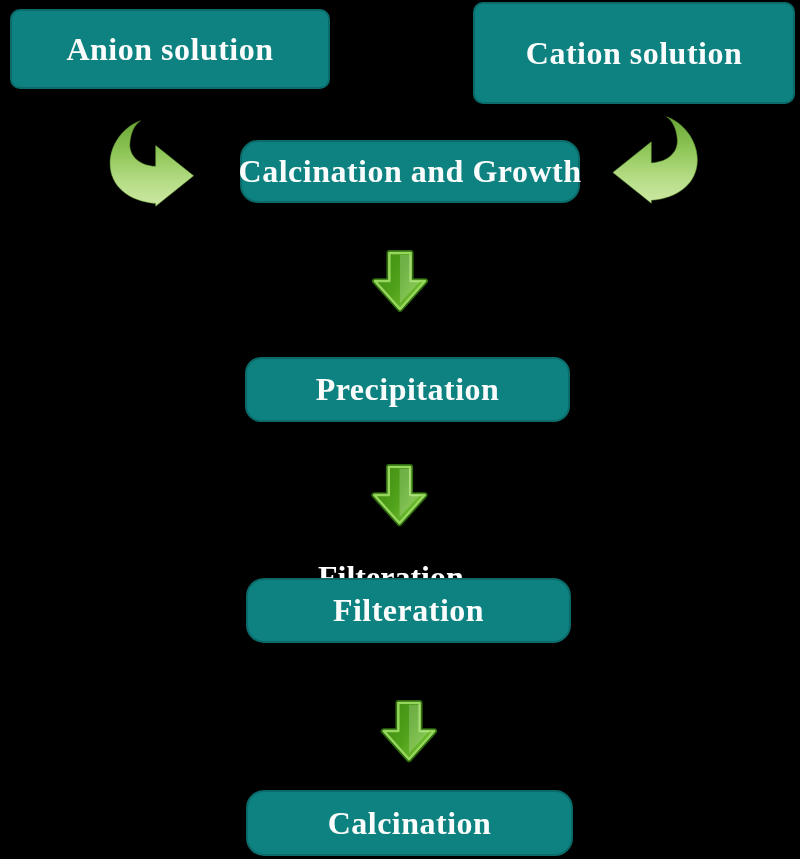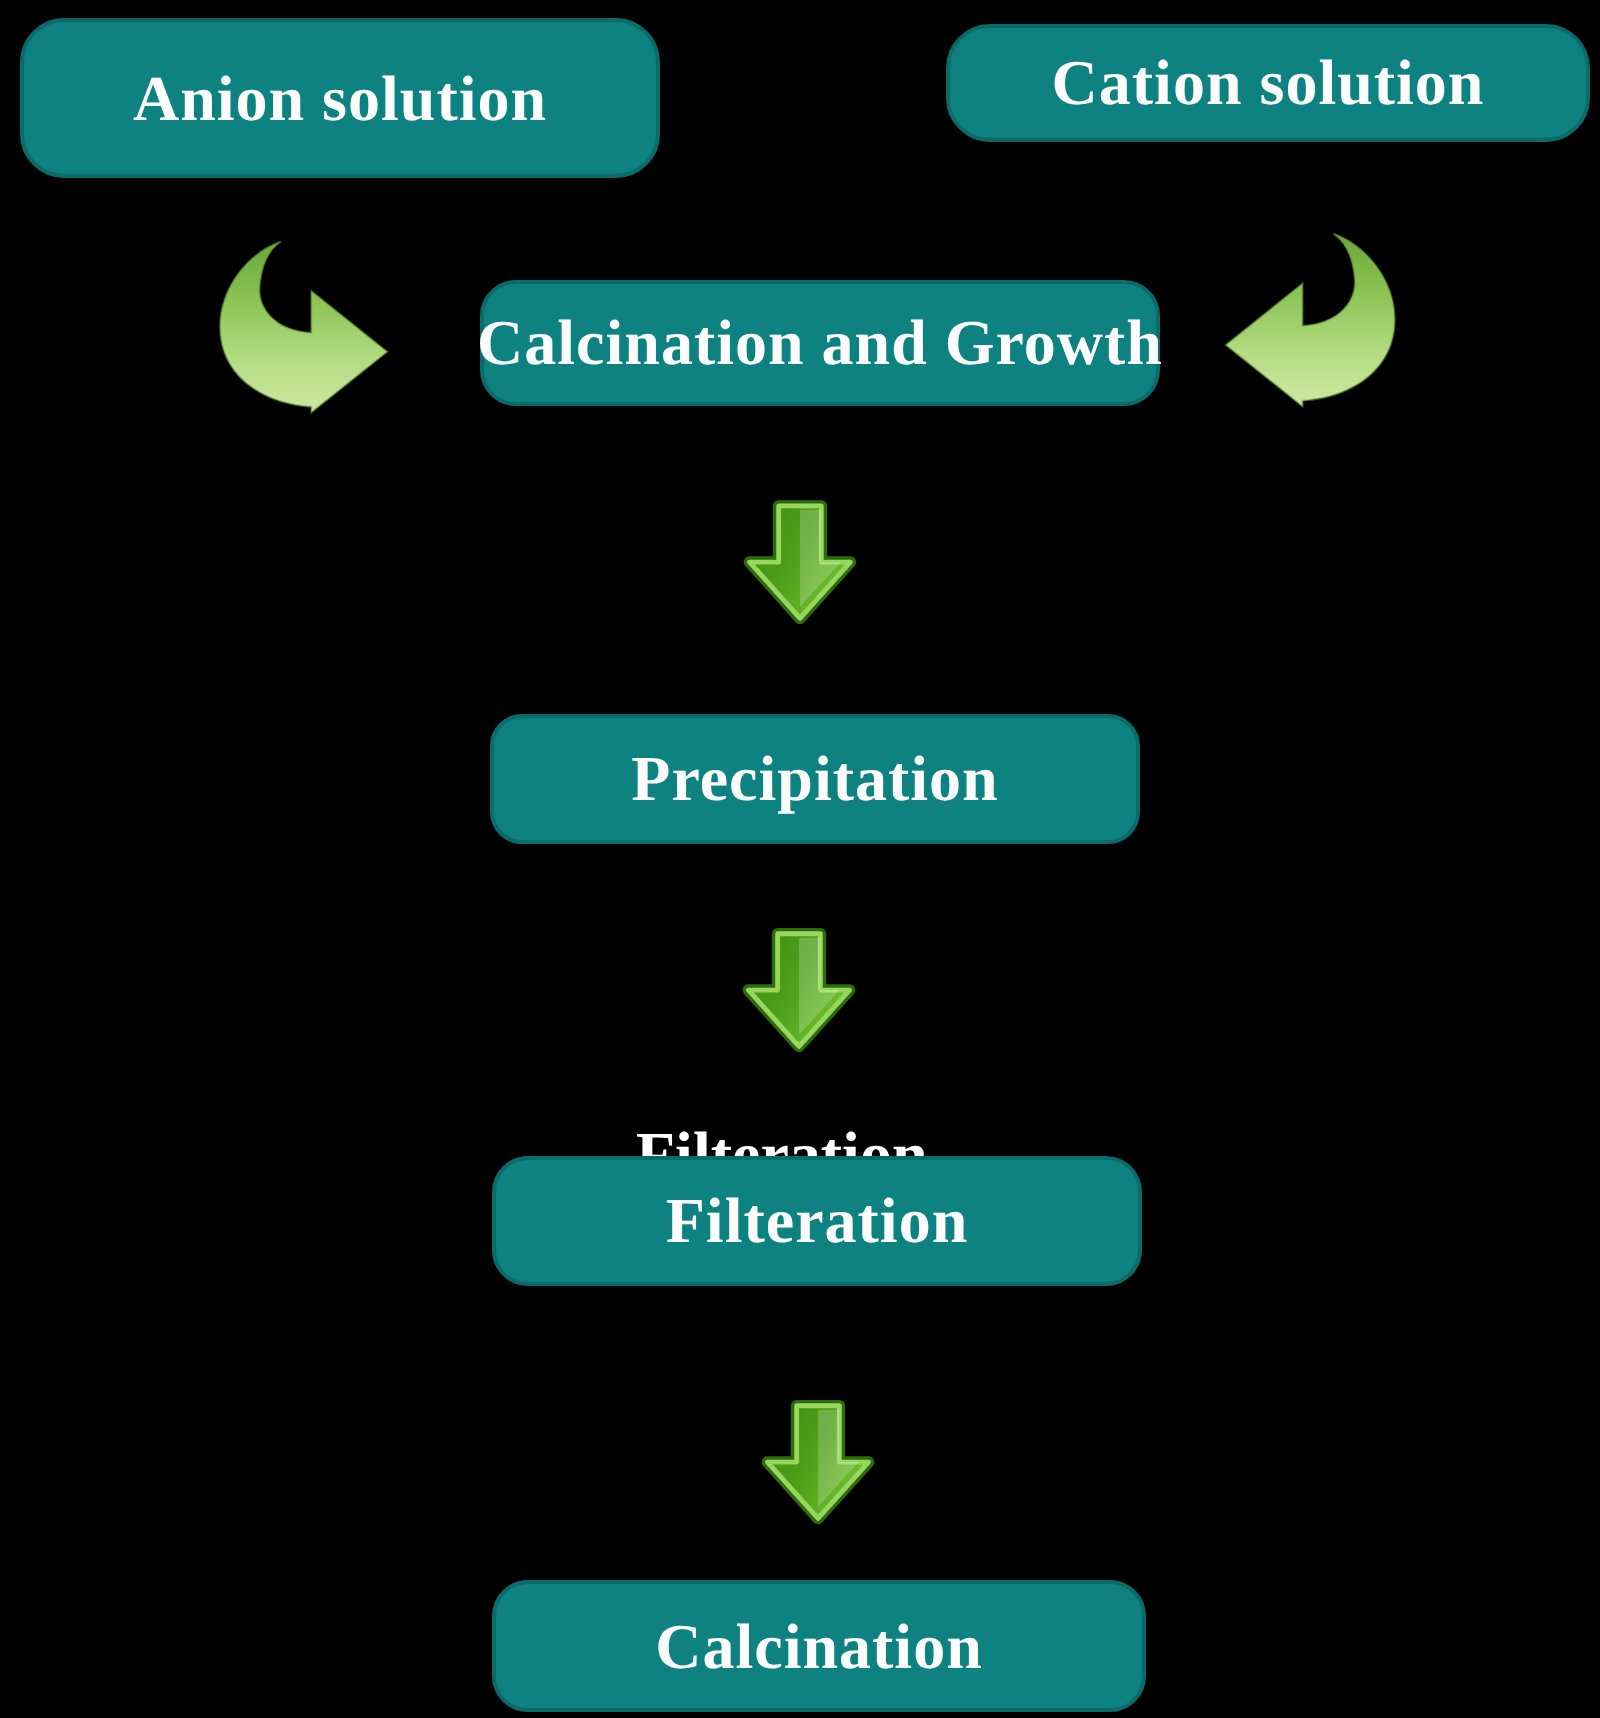--- a/index.html
+++ b/index.html
@@ -1,28 +1,28 @@
 <!DOCTYPE html>
 <html><head>
 <meta charset="utf-8">
 <style>
   html,body{margin:0;padding:0;background:#000;}
   .stage{
     position:relative;width:800px;height:859px;background:#000;overflow:hidden;
     font-family:"Liberation Serif","DejaVu Serif",serif;
   }
   .node{
-    position:absolute;background:#0E8280;border:2px solid #0B6B6A;border-radius:22px;
+    position:absolute;background:#0E8280;border:2px solid #0B6B6A;border-radius:10px;
     display:flex;align-items:center;justify-content:center;box-sizing:border-box;z-index:2;
   }
   .node .node-label{
     color:#FAFDFC;font-weight:700;font-size:32px;letter-spacing:.5px;white-space:nowrap;
   }
   #node-anion{left:10px;top:9px;width:320px;height:80px;}
-  #node-cation{left:473px;top:12px;width:322px;height:59px;}
+  #node-cation{left:473px;top:2px;width:322px;height:102px;}
   #node-nucleation{left:240px;top:140px;width:340px;height:63px;border-radius:18px;}
   #node-precipitation{left:245px;top:357px;width:325px;height:65px;border-radius:16px;}
   #node-filteration{left:246px;top:578px;width:325px;height:65px;border-radius:18px;}
   #node-calcination{left:246px;top:790px;width:327px;height:66px;border-radius:18px;}
   .ghost{
     position:absolute;left:318px;top:561px;z-index:1;color:#FFFFFF;font-weight:700;
     font-size:32px;line-height:1;white-space:nowrap;
   }
   .arrow{position:absolute;z-index:1;}
   #curved-left{left:100px;top:116px;width:98px;height:95px;}

